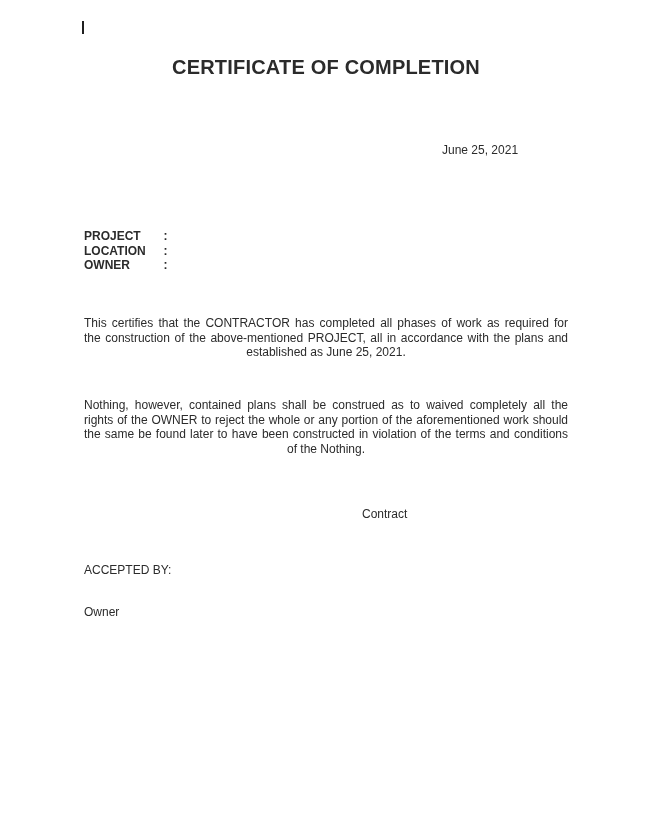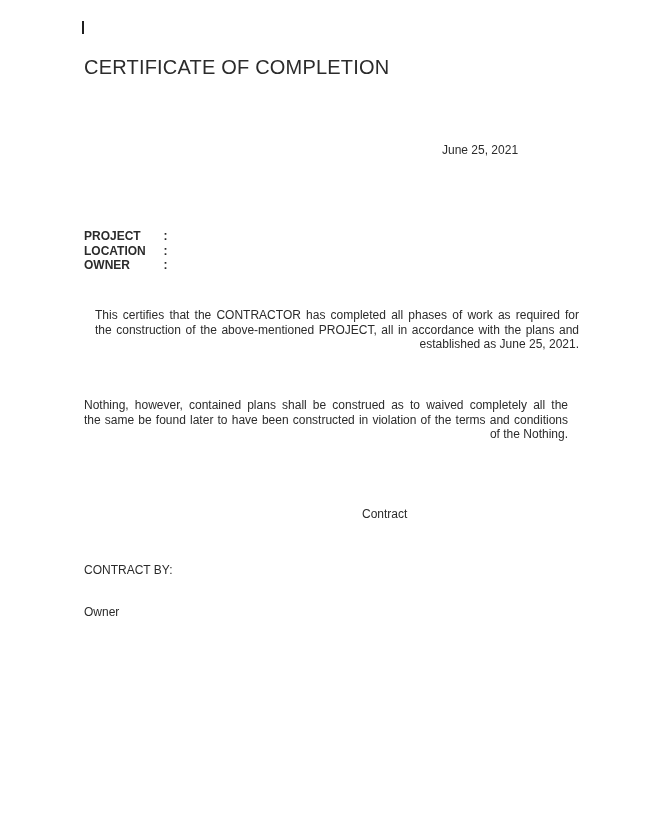--- a/index.html
+++ b/index.html
@@ -16,23 +16,23 @@
   }
   .caret {
     position: absolute;
     left: 82px; top: 21px;
     width: 1.5px; height: 13px;
     background: #1f1f1f;
   }
   .title {
     position: absolute;
     left: 84px; top: 55px; width: 484px;
-    text-align: left;
+    text-align: center;
     font-size: 20px;
-    font-weight: normal;
+    font-weight: bold;
     line-height: 24px;
     letter-spacing: 0.2px;
     white-space: nowrap;
   }
   .date {
     position: absolute;
     left: 442px; top: 143px;
     line-height: 14.5px;
     white-space: nowrap;
   }
@@ -41,32 +41,32 @@
     left: 84px; top: 229px;
     line-height: 14.5px;
   }
   .field-row { height: 14.5px; white-space: nowrap; font-weight: bold; }
   .field-label { display: inline-block; width: 79.5px; }
   .para {
     position: absolute;
     left: 84px; width: 484px;
     line-height: 14.5px;
   }
-  .para-1 { top: 308px; margin-left: 11px; }
+  .para-1 { top: 316px; }
   .para-2 { top: 398px; }
   .jline {
     height: 14.5px;
     overflow: hidden;
     text-align: justify;
     text-align-last: justify;
   }
   .nline {
     height: 14.5px;
     overflow: hidden;
-    text-align: right;
+    text-align: center;
   }
   .sig-role {
     position: absolute;
     left: 362px; top: 507px;
     line-height: 14.5px;
     white-space: nowrap;
   }
   .accepted-by {
     position: absolute;
     left: 84px; top: 563px;
@@ -104,23 +104,24 @@
   </div>
 
   <div class="para para-1">
     <div class="jline">This certifies that the CONTRACTOR has completed all phases of work as required for</div>
     <div class="jline">the construction of the above-mentioned PROJECT, all in accordance with the plans and</div>
     <div class="nline">established as June 25, 2021.</div>
   </div>
 
   <div class="para para-2">
     <div class="jline">Nothing, however, contained plans shall be construed as to waived completely all the</div>
+    <div class="jline">rights of the OWNER to reject the whole or any portion of the aforementioned work should</div>
     <div class="jline">the same be found later to have been constructed in violation of the terms and conditions</div>
     <div class="nline">of the Nothing.</div>
   </div>
 
   <div class="sig-role">Contract</div>
 
-  <div class="accepted-by">CONTRACT BY:</div>
+  <div class="accepted-by">ACCEPTED BY:</div>
 
   <div class="owner-role">Owner</div>
 
 </div>
 
 </body></html>

